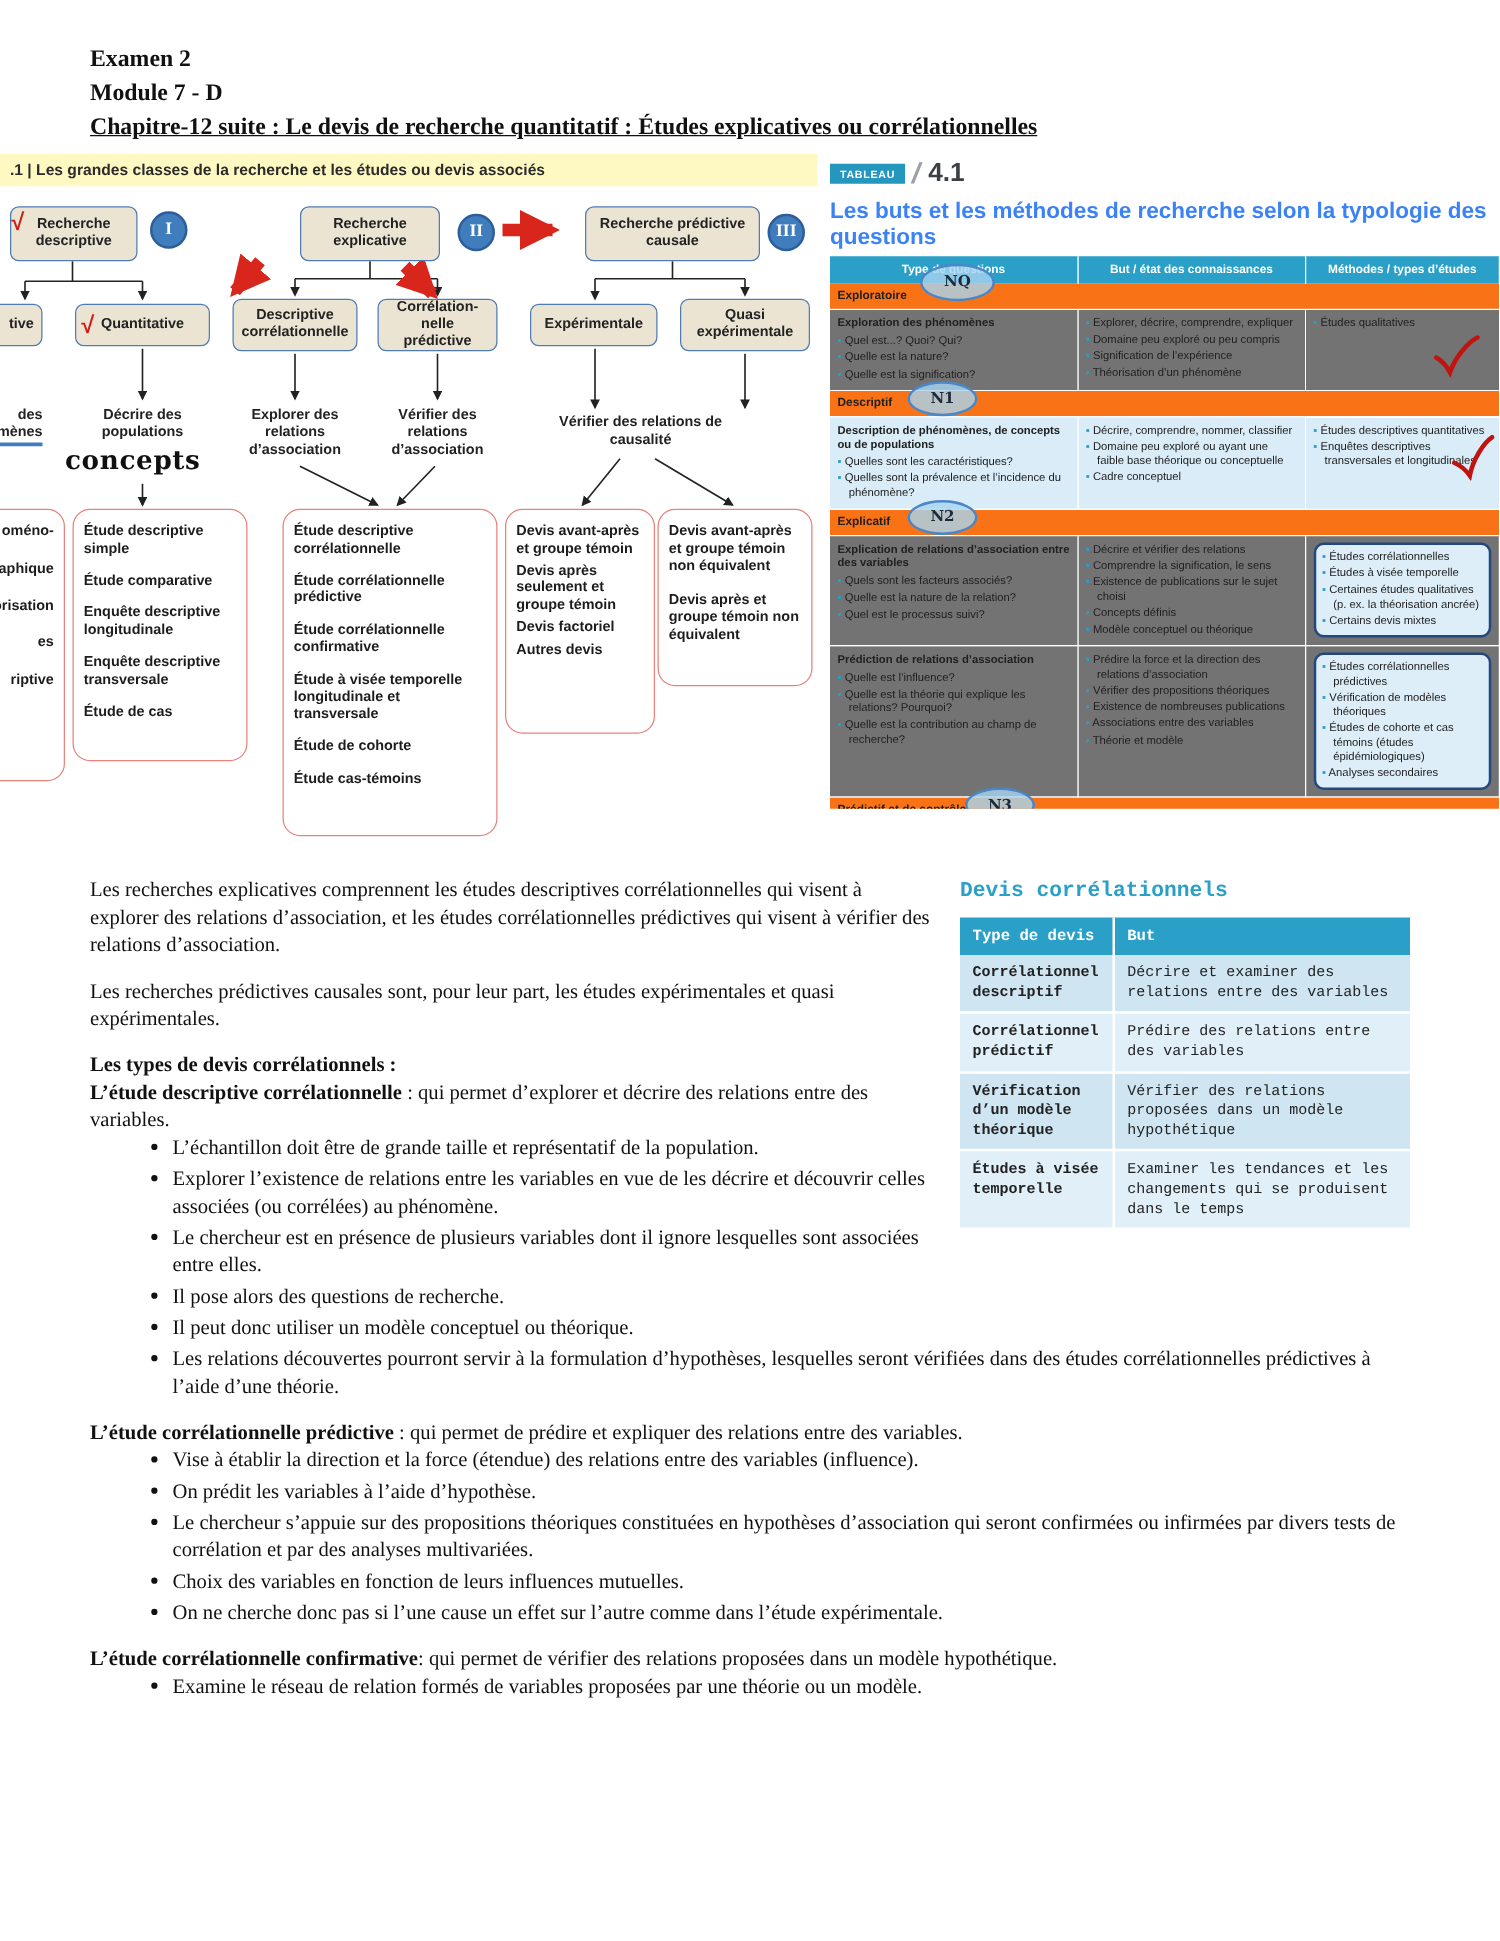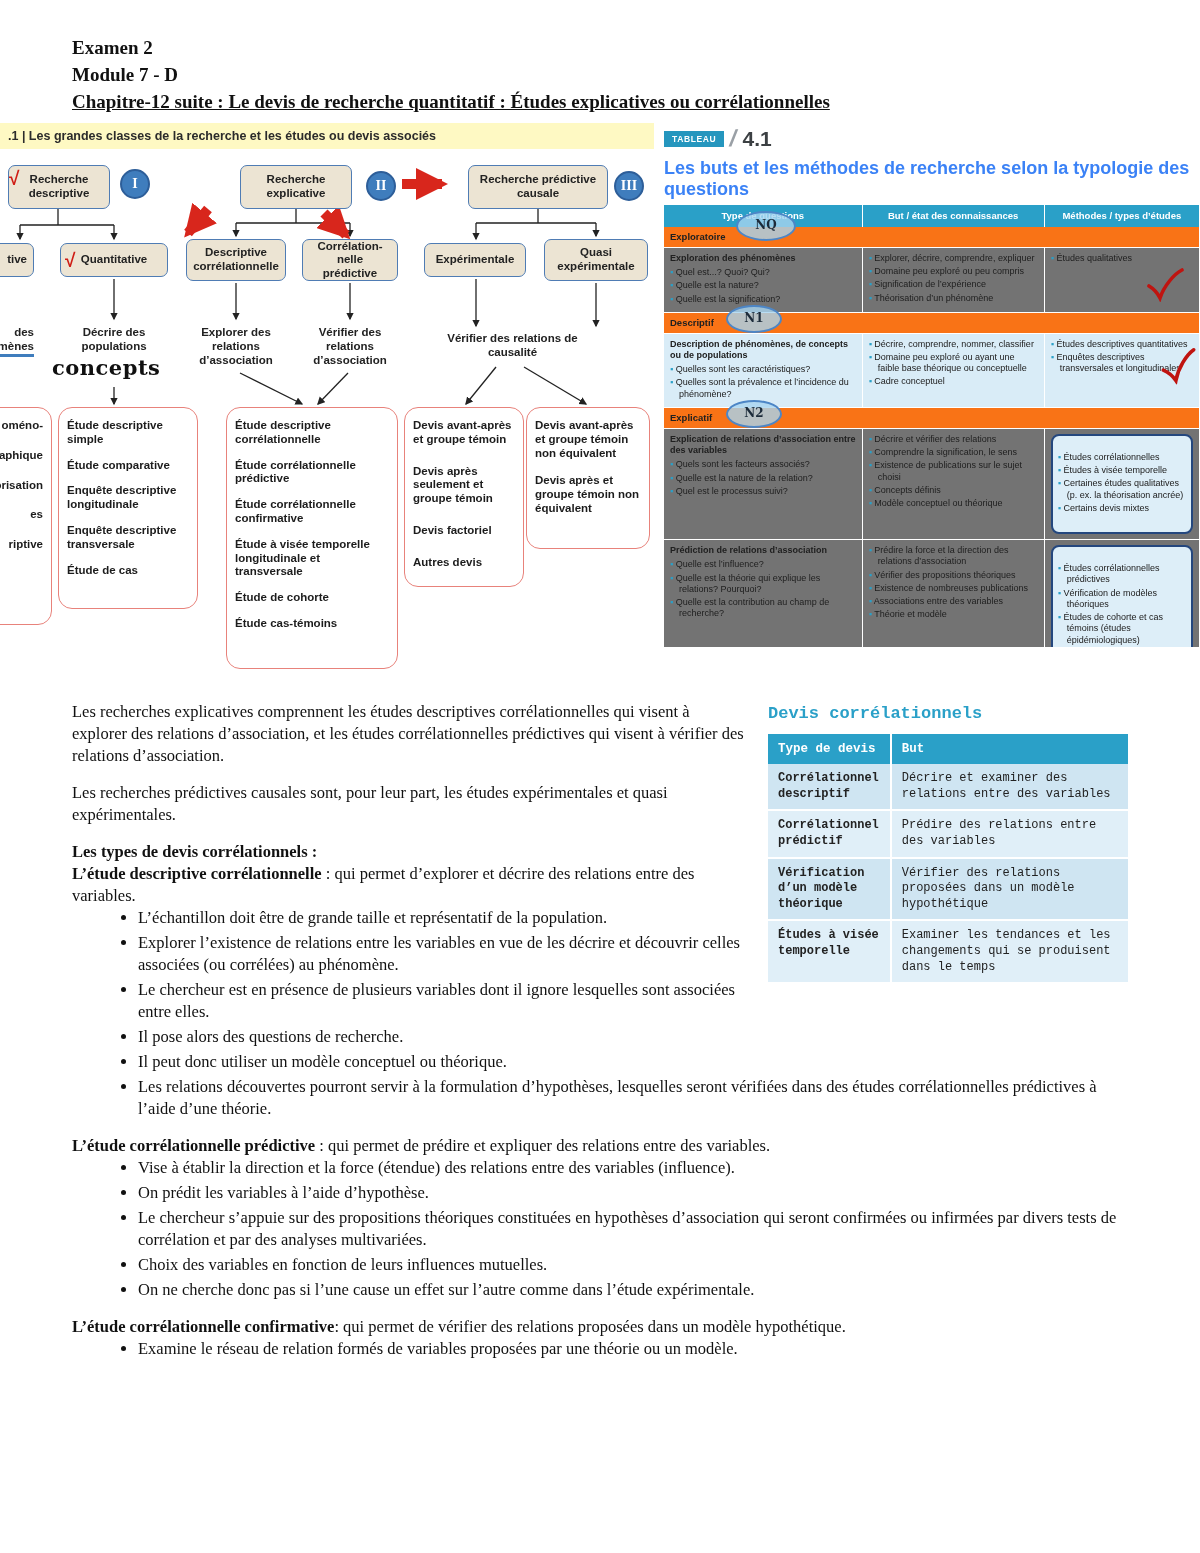--- a/index.html
+++ b/index.html
@@ -49,21 +49,21 @@
 table.t41 { width:100%; border-collapse:collapse; table-layout:fixed; font-size:9px; line-height:1.25; color:#202020; }
 .t41 th { background:#2aa0c8; color:#fff; font-size:9.5px; font-weight:bold; padding:5px 3px;
   text-align:center; border-right:1.5px solid #fff; }
 .t41 td { vertical-align:top; padding:5px 6px; border-right:1.5px solid #fff; border-bottom:1.5px solid #fff; }
 tr.band td { background:#f97316; font-weight:bold; font-size:9.5px; padding:4px 6px; position:relative; overflow:visible; }
 tr.rw td { background:#737373; }
 tr.rb td { background:#d9ecf7; }
 .chead { font-weight:bold; margin-bottom:3px; }
 .bl { padding-left:9px; text-indent:-9px; margin-bottom:2px; }
 .bl::before { content:"▪ "; color:#2aa0c8; }
-.mbox { border:2px solid #24477e; border-radius:8px; padding:16px 5px; background:#ddeef8; }
+.mbox { border:2px solid #24477e; border-radius:8px; padding:4px 5px; background:#ddeef8; }
 .relcell { position:relative; }
 .oval { position:absolute; width:56px; height:28px; border:2.5px solid #4d86c6; border-radius:50%;
   background:rgba(168,212,240,0.8); display:flex; align-items:center; justify-content:center;
   font-family:"DejaVu Serif", serif; font-size:12px; font-weight:bold; color:#1c2b3a; z-index:4; }
 svg.check { position:absolute; z-index:3; }
 
 
 .devis { float:right; width:362px; margin:2px 0 14px 20px; font-family:Liberation Mono, monospace; }
 .devis-title { color:#2aa0c8; font-size:17px; font-weight:bold; margin-bottom:9px; }
 table.devis-t { width:100%; border-collapse:collapse; font-size:12px; line-height:1.3; color:#222; }
@@ -192,21 +192,21 @@
       <div>Étude de cas</div>
     </div>
     <div class="fc-list" style="left:226px;top:286px;width:172px;min-height:262px;gap:12px">
       <div>Étude descriptive corrélationnelle</div>
       <div>Étude corrélationnelle prédictive</div>
       <div>Étude corrélationnelle confirmative</div>
       <div>Étude à visée temporelle longitudinale et transversale</div>
       <div>Étude de cohorte</div>
       <div>Étude cas-témoins</div>
     </div>
-    <div class="fc-list" style="left:404px;top:286px;width:120px;min-height:180px;gap:18px">
+    <div class="fc-list" style="left:404px;top:286px;width:120px;min-height:180px;gap:4px">
       <div>Devis avant-après et groupe témoin</div>
       <div>Devis après seulement et groupe témoin</div>
       <div>Devis factoriel</div>
       <div>Autres devis</div>
     </div>
     <div class="fc-list" style="left:526px;top:286px;width:124px;min-height:142px;gap:14px">
       <div>Devis avant-après et groupe témoin non équivalent</div>
       <div>Devis après et groupe témoin non équivalent</div>
     </div>
   </div>

